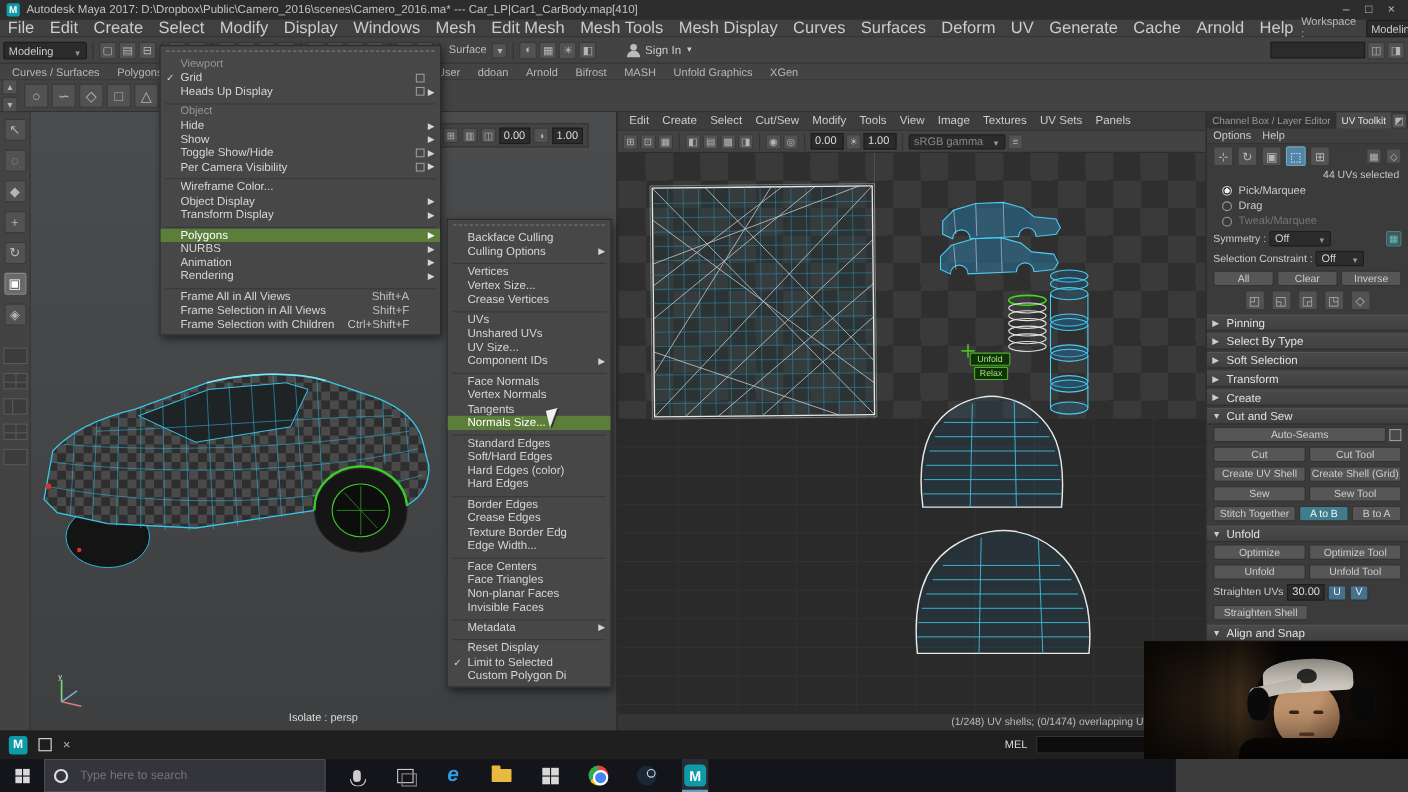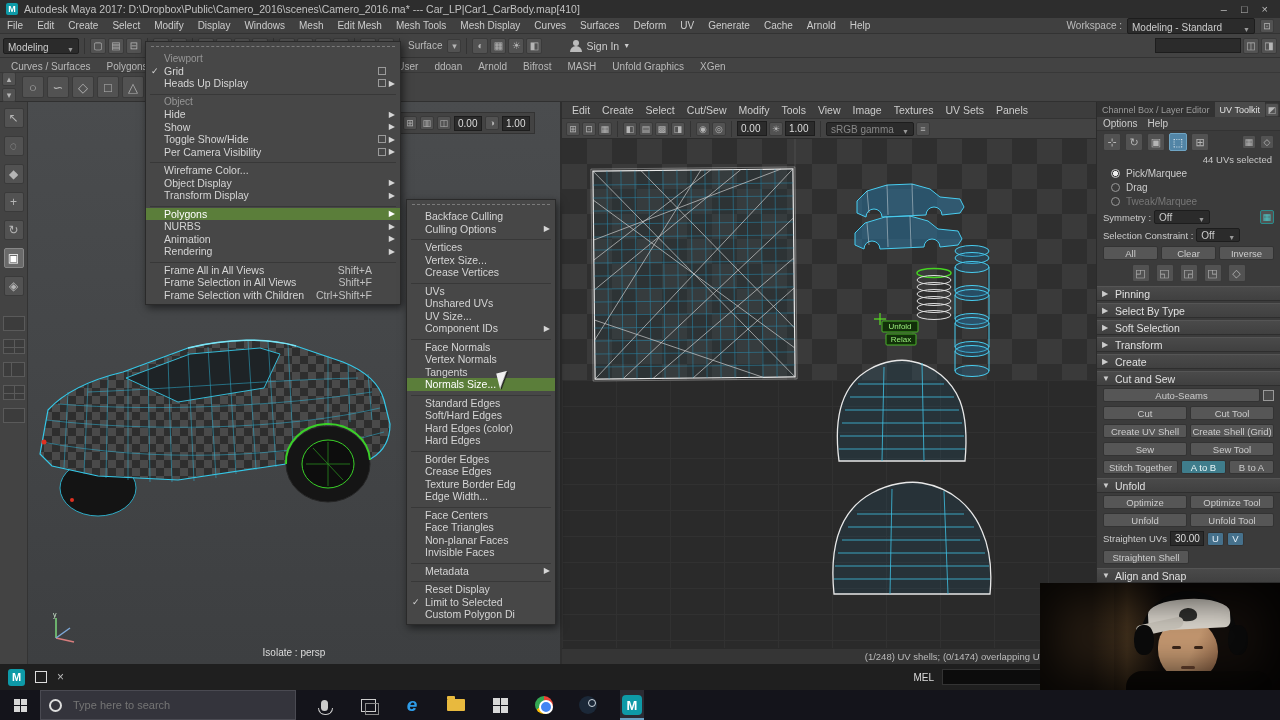--- a/index.html
+++ b/index.html
@@ -20,21 +20,21 @@
 
   
   .titlebar{left:0;top:0;width:1280px;height:18px;background:#2d2d2d;display:flex;align-items:center;
     padding:0 6px;gap:6px;font-size:10.5px;color:#c2c2c2}
   .titlebar .appicon{width:12px;height:12px;background:#0e9aa7;border-radius:2px;color:#fff;
     font-size:9px;display:flex;align-items:center;justify-content:center;font-weight:bold}
   .winbtns{margin-left:auto;display:flex;gap:14px;font-size:11px;color:#bbb;padding-right:6px}
   .menubar{left:0;top:18px;width:1280px;height:16px;background:#404040;display:flex;align-items:center;
     border-bottom:1px solid #333}
   .mb-items{display:flex;height:100%;align-items:center}
-  .mb-item{padding:0 7px;font-size:10px;color:#ccc;height:100%;display:flex;align-items:center;white-space:nowrap}
+  .mb-item{padding:0 7px;font-size:15px;color:#ccc;height:100%;display:flex;align-items:center;white-space:nowrap}
   .ws{margin-left:auto;display:flex;align-items:center;gap:5px;padding-right:6px;font-size:10px;color:#bbb}
 
   
   .statusline{left:0;top:34px;width:1280px;height:24px;background:#434343;border-bottom:1px solid #333;
     display:flex;align-items:center;padding:0 3px;gap:2px}
   .statustext{font-size:10px;color:#bbb;margin:0 3px;white-space:nowrap}
   .signin{display:flex;align-items:center;gap:4px;margin-left:26px;font-size:10.5px;color:#ccc}
   .person{width:12px;height:12px;position:relative;flex:none}
   .person::before{content:"";position:absolute;left:3px;top:0;width:6px;height:6px;border-radius:50%;background:#bbb}
   .person::after{content:"";position:absolute;left:0;top:6px;width:12px;height:6px;border-radius:6px 6px 0 0;background:#bbb}
@@ -122,21 +122,21 @@
   
   .bottomstrip{left:0;top:664px;width:1280px;height:26px;background:#1f1f1f;display:flex;align-items:center;
     padding:0 8px;gap:10px;z-index:20}
   .mayamini{width:17px;height:17px;background:#0e9aa7;border-radius:3px;color:#fff;font-weight:bold;
     font-size:11px;display:flex;align-items:center;justify-content:center}
   .sqicon{width:12px;height:12px;border:1.5px solid #ddd}
   .xicon{color:#bbb;font-size:12px}
   .mel{margin-left:auto;display:flex;align-items:center;gap:8px}
   .mel input{width:330px;background:#0c0c0c;border:1px solid #333;height:16px}
 
-  .taskbar{left:0;top:690px;width:1280px;height:30px;background:#14141b;display:flex;align-items:center;z-index:60}
+  .taskbar{left:0;top:690px;width:1069px;height:30px;background:#14141b;display:flex;align-items:center;z-index:60}
   .start{width:40px;height:30px;display:flex;align-items:center;justify-content:center}
   .startgrid{display:grid;grid-template-columns:6px 6px;grid-template-rows:6px 6px;gap:1px}
   .startgrid span{background:#d8d8d8}
   .search{width:256px;height:30px;background:#34343c;border:1px solid #4a4a52;display:flex;align-items:center;
     gap:8px;padding:0 8px}
   .search input{background:transparent;border:none;color:#bbb;font-size:11px;width:190px;outline:none}
   .ring{width:13px;height:13px;border:2px solid #ddd;border-radius:50%;flex:none}
   .tbicons{display:flex;align-items:center;gap:20px;margin-left:16px}
   .tbslot{width:24px;height:30px;display:flex;align-items:center;justify-content:center;position:relative}
   .tbslot.open{background:#2b2b33;box-shadow:inset 0 -2px 0 #6a9fc0}

